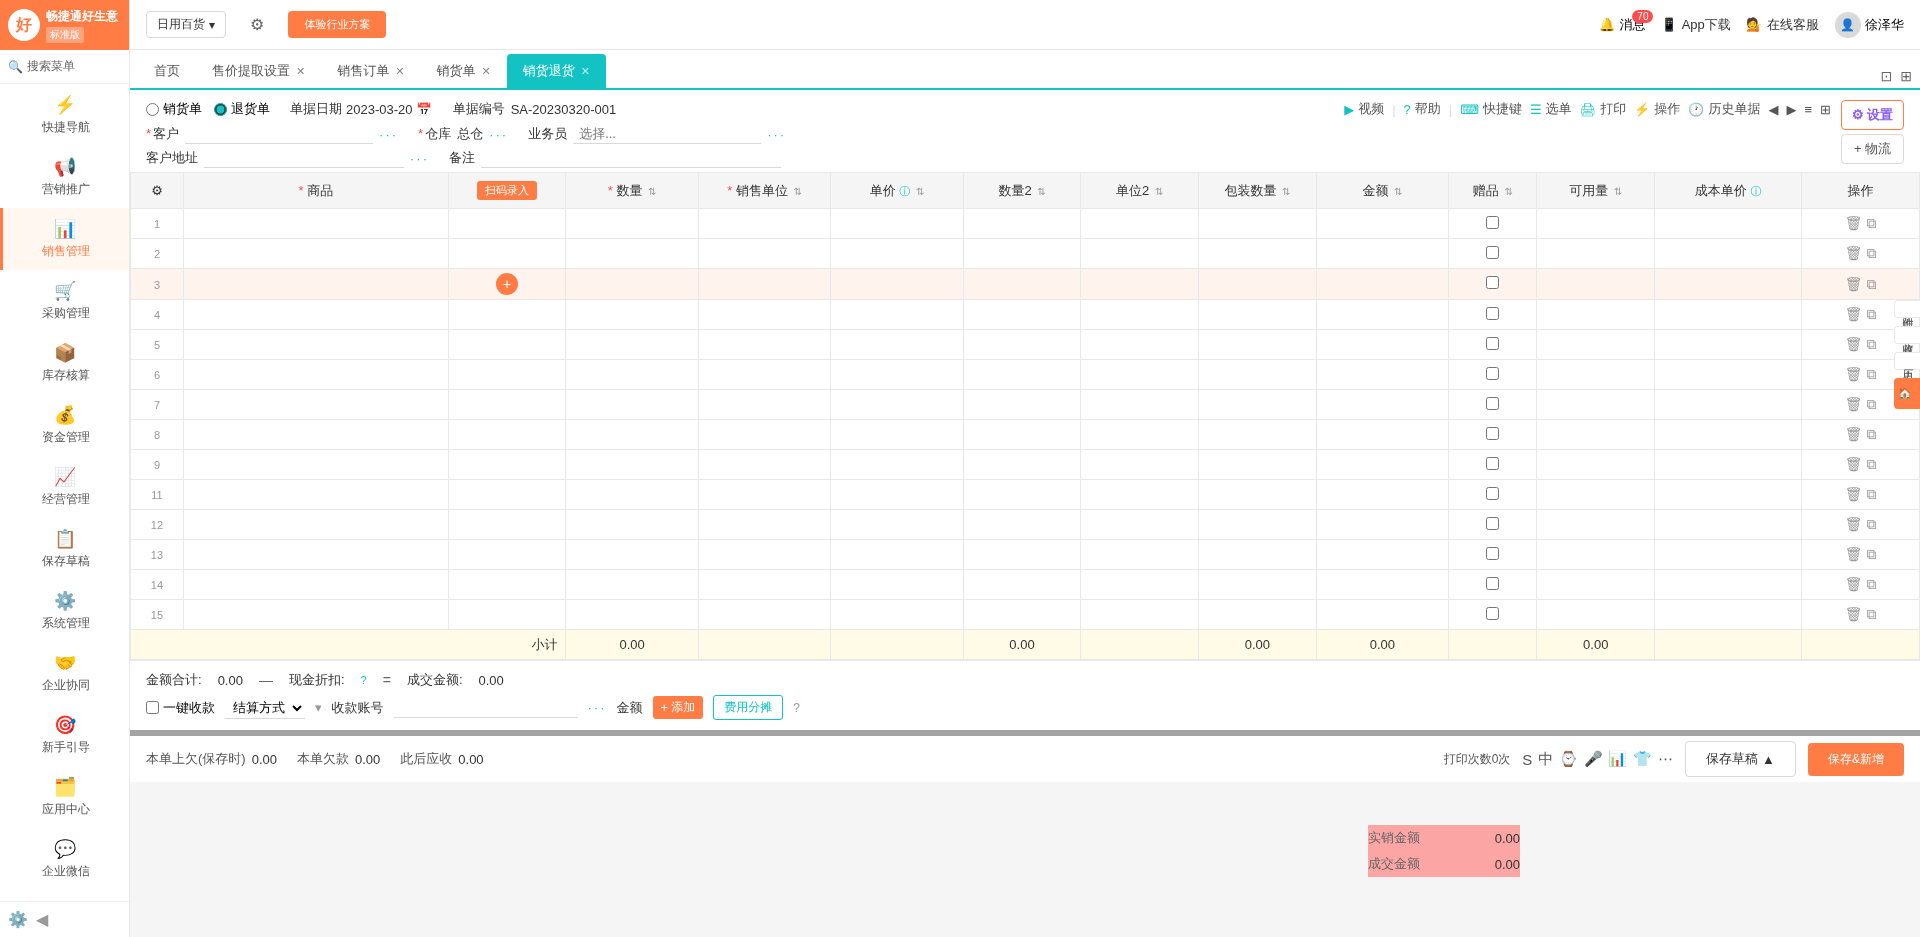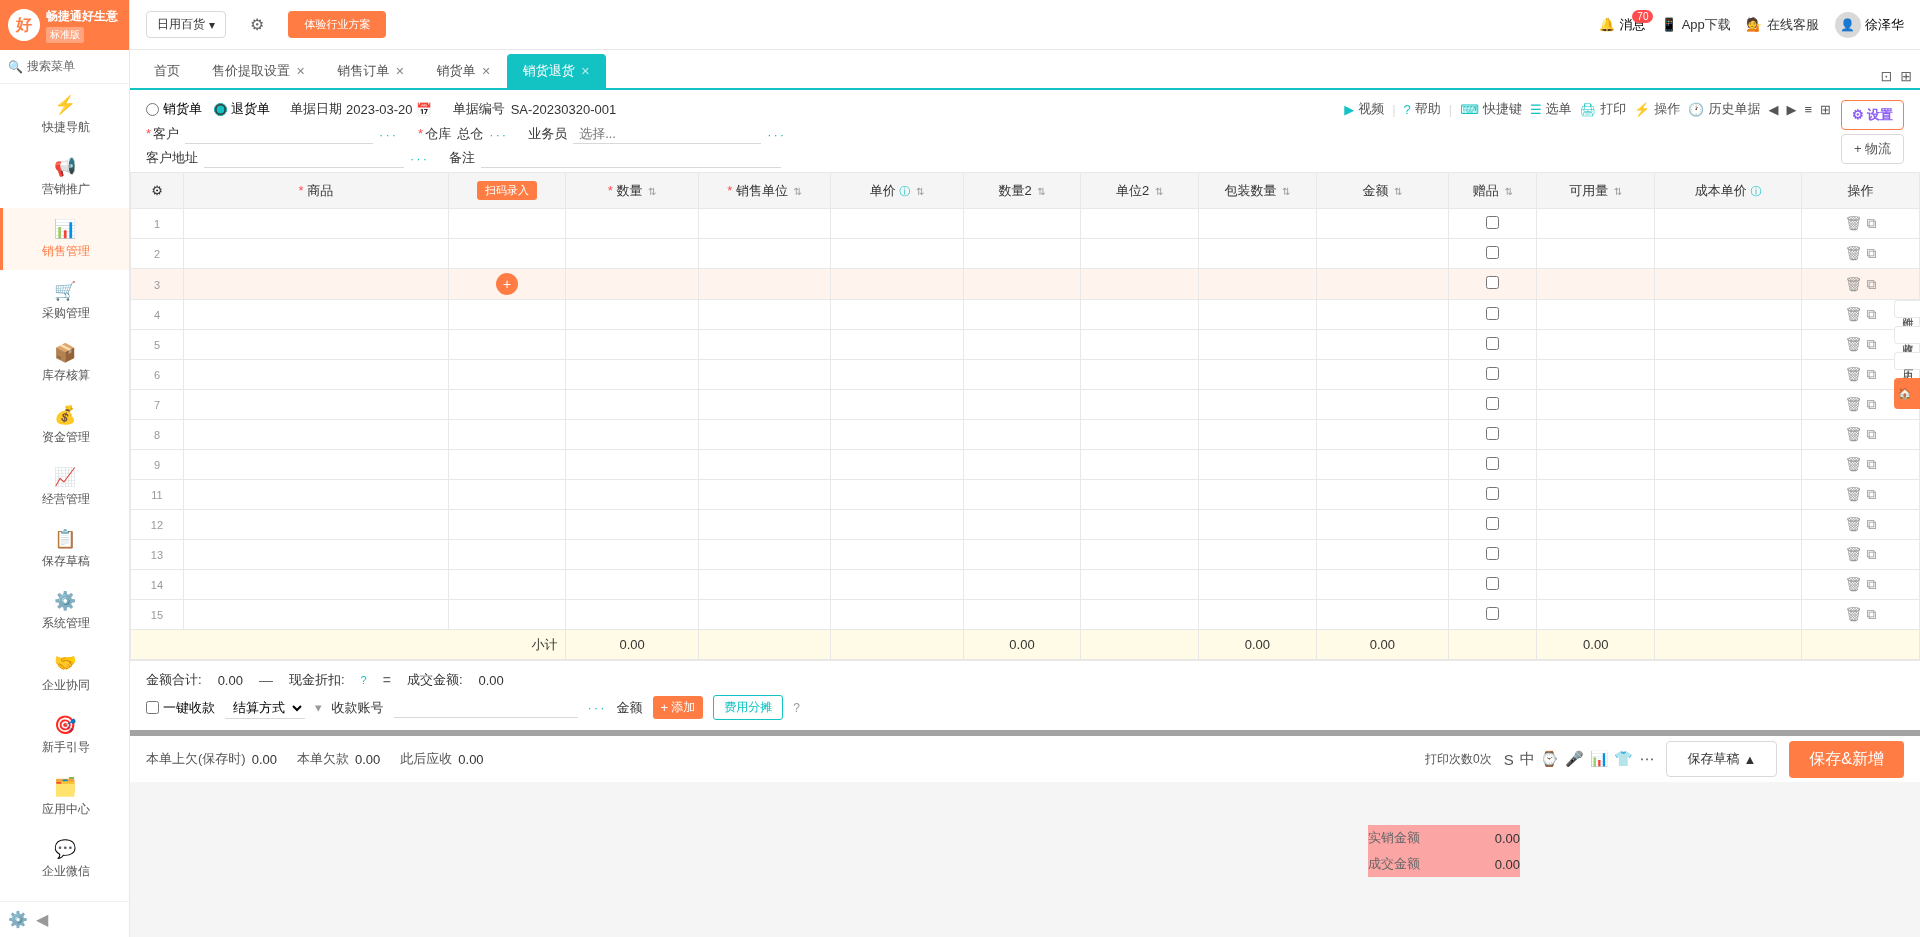--- a/index.html
+++ b/index.html
@@ -96,21 +96,21 @@
     .help-icon { color: #999; font-size: 12px; cursor: pointer; }
 
     
     .bottom-bar { height: 52px; background: #fff; border-top: 6px solid #a3a3a3; display: flex; align-items: center; padding: 0 16px; gap: 20px; }
     .bottom-info { display: flex; align-items: center; gap: 6px; font-size: 12px; color: #555; }
     .bottom-info-val { color: #333; font-weight: 500; }
     .print-info { font-size: 12px; color: #555; display: flex; align-items: center; gap: 4px; }
     .toolbar-icons { display: flex; gap: 6px; align-items: center; }
     .toolbar-ico { color: #555; font-size: 15px; cursor: pointer; }
     .save-draft-btn { padding: 8px 20px; border: 1px solid #d9d9d9; border-radius: 4px; background: #fff; cursor: pointer; font-size: 13px; color: #333; display: flex; align-items: center; gap: 4px; }
-    .save-new-btn { padding: 8px 20px; border: none; border-radius: 4px; background: #ff7d45; color: #fff; cursor: pointer; font-size: 16px; font-weight: 500; }
+    .save-new-btn { padding: 8px 20px; border: none; border-radius: 4px; background: #ff7d45; color: #fff; cursor: pointer; font-size: 12px; font-weight: 500; }
 
     
     .right-fixed { position: fixed; right: 0; top: 200px; display: flex; flex-direction: column; gap: 4px; z-index: 100; }
 
     .form-header-row { display: flex; align-items: flex-start; gap: 10px; padding: 10px 16px 0; background: #fff; }
     .form-fields-area { flex: 1; }
 
     .bottom-content { display: flex; align-items: flex-end; }
     .summary-box { background: #fca5a5; }
     .summary-line { display: flex; justify-content: space-between; align-items: center; gap: 40px; font-size: 13px; padding: 4px 0; }

